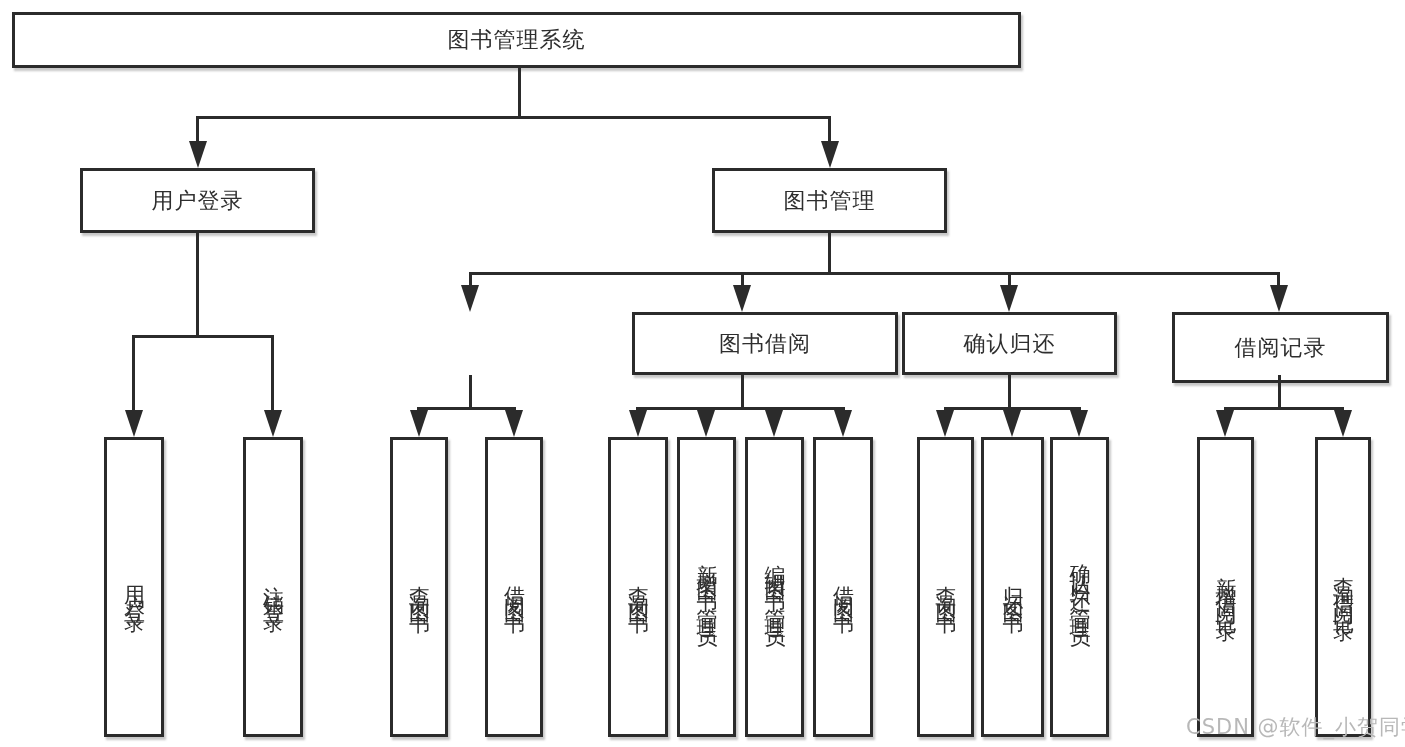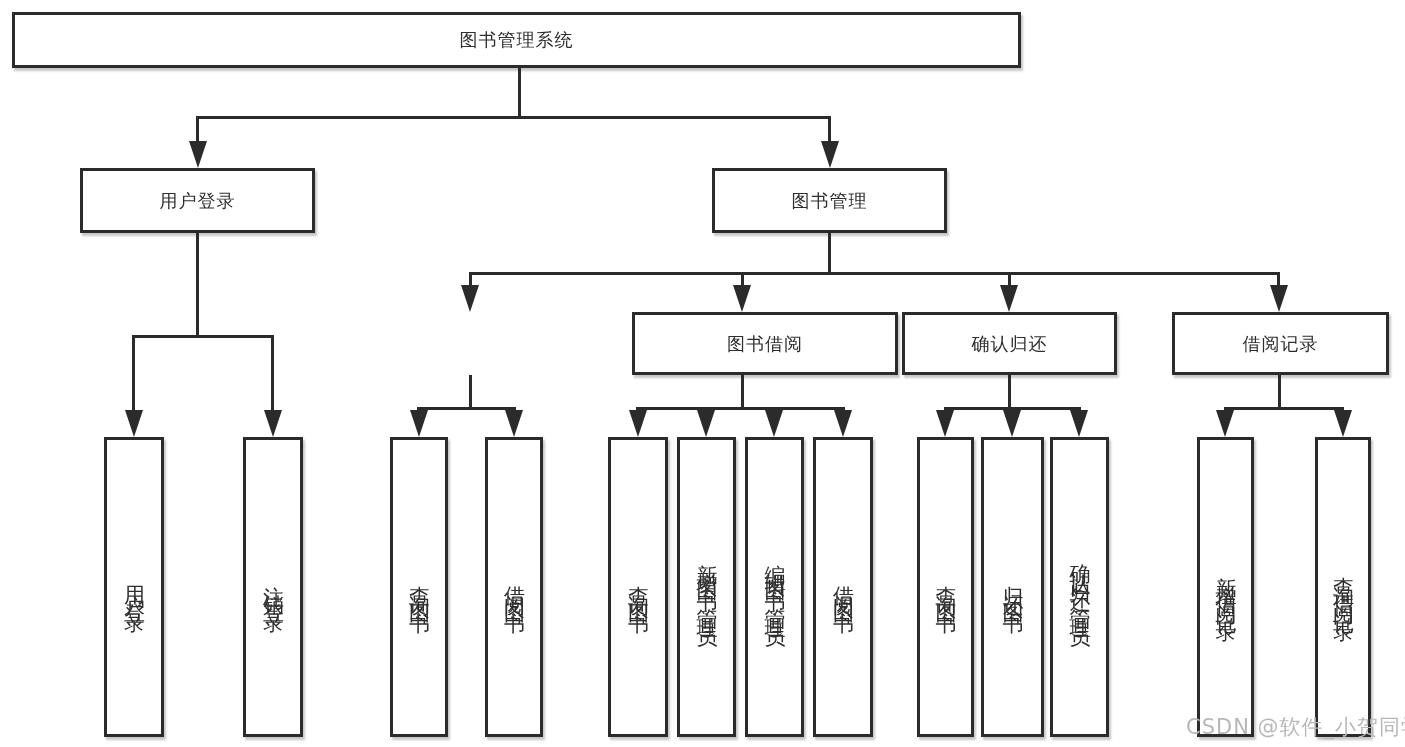--- a/index.html
+++ b/index.html
@@ -5,21 +5,21 @@
   html,body { margin:0; padding:0; background:#ffffff; }
   .canvas {
     position:relative; width:1405px; height:747px; background:#ffffff;
     font-family:"DejaVu Sans","Liberation Sans",sans-serif;
     overflow:hidden;
   }
   .node {
     position:absolute; box-sizing:border-box; background:#ffffff;
     border:3px solid #2b2b2b; color:#2e2e2e;
     display:flex; align-items:center; justify-content:center;
-    font-size:18px; letter-spacing:1px;
+    font-size:22px; letter-spacing:1px;
     box-shadow:2px 3px 2px rgba(130,130,130,0.45);
   }
   .vnode { font-size:21px; }
   .vtext {
     writing-mode:vertical-rl; text-orientation:mixed;
     letter-spacing:9px; line-height:1;
   }
   .v { position:absolute; width:3px; background:#2b2b2b; }
   .h { position:absolute; height:3px; background:#2b2b2b; }
   .arrow {
@@ -65,21 +65,21 @@
   <div class="arrow" style="left:1000px; top:285px;"></div>
   <div class="v" style="left:1277px; top:274px; height:12px;"></div>
   <div class="arrow" style="left:1270px; top:285px;"></div>
 
   <div class="node" style="left:632px; top:312px; width:266px; height:63px;">
     <span>图书借阅</span>
   </div>
   <div class="node" style="left:902px; top:312px; width:215px; height:63px;">
     <span>确认归还</span>
   </div>
-  <div class="node" style="left:1172px; top:312px; width:217px; height:63px;">
+  <div class="node" style="left:1172px; top:312px; width:217px; height:71px;">
     <span>借阅记录</span>
   </div>
 
   <div class="v" style="left:196px; top:233px; height:102px;"></div>
   <div class="h" style="left:132px; top:335px; width:142px;"></div>
   <div class="v" style="left:132px; top:337px; height:74px;"></div>
   <div class="arrow" style="left:125px; top:410px;"></div>
   <div class="v" style="left:271px; top:337px; height:74px;"></div>
   <div class="arrow" style="left:264px; top:410px;"></div>
 

